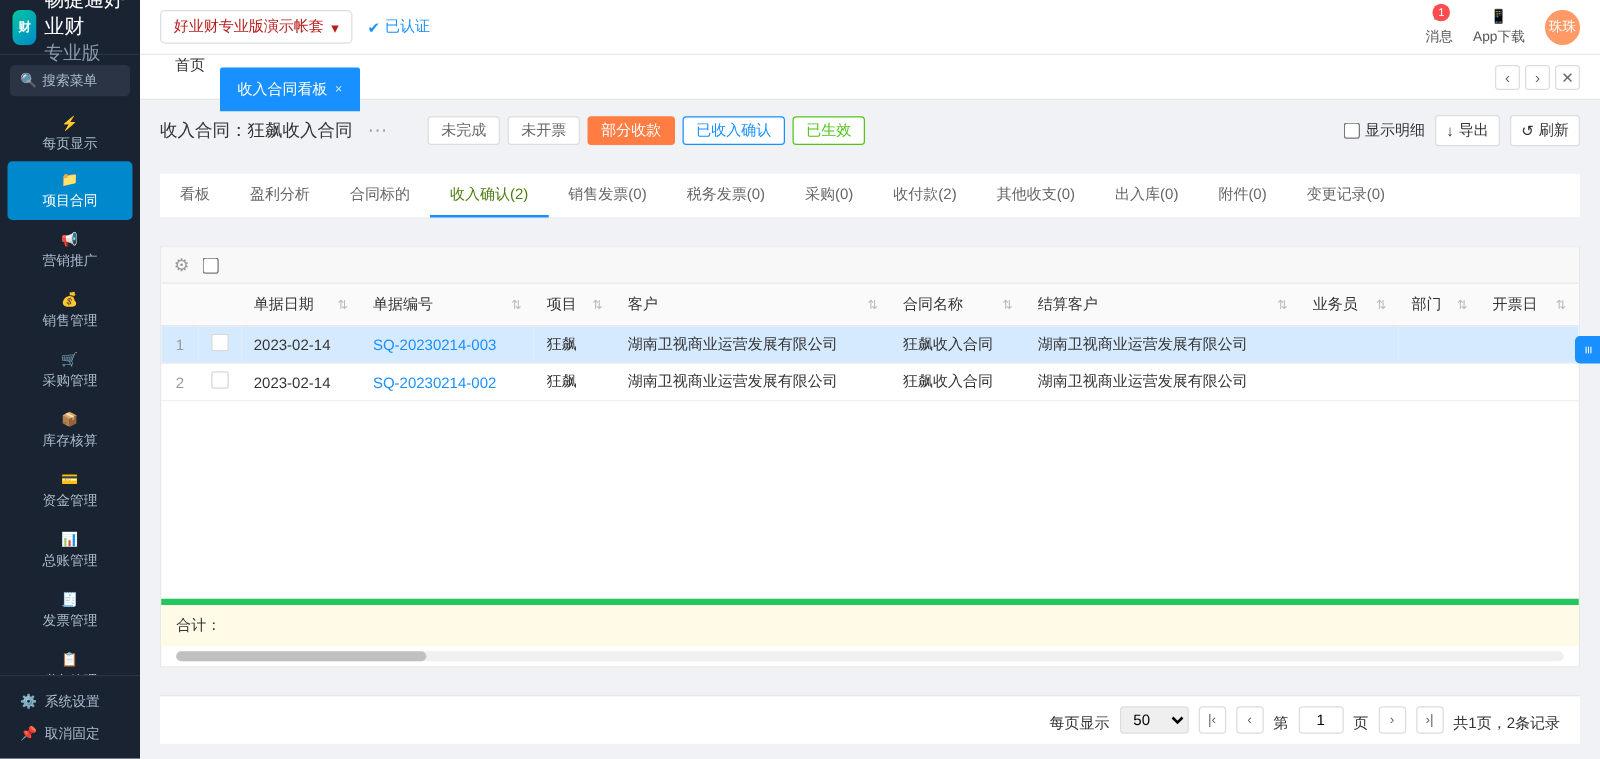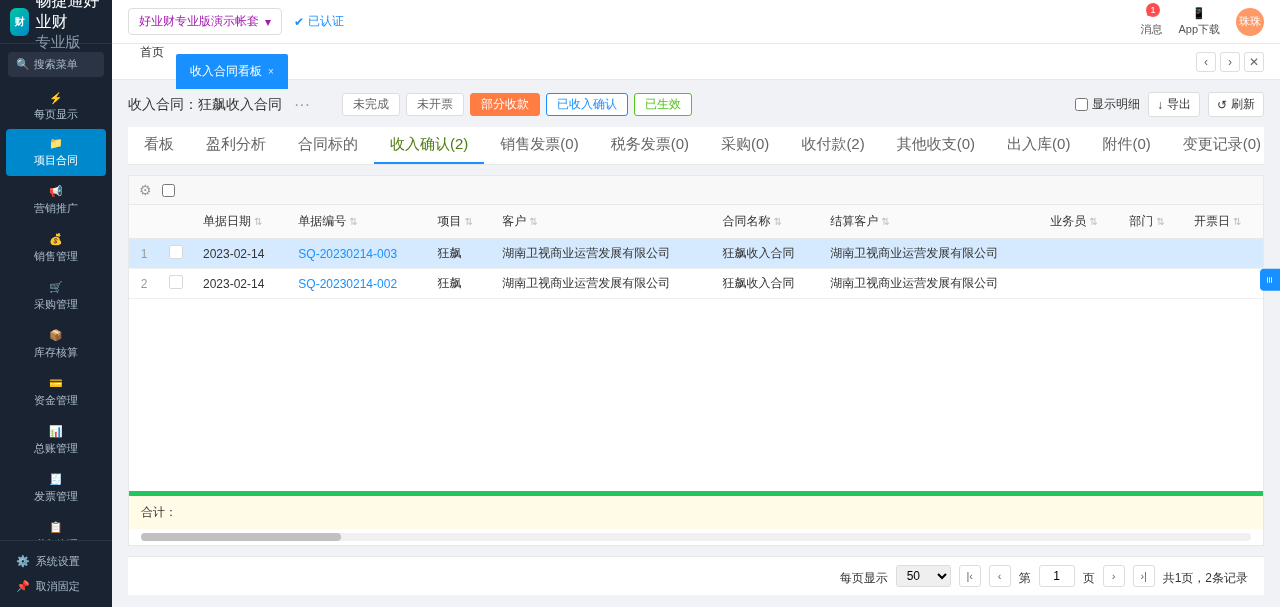--- a/index.html
+++ b/index.html
@@ -20,64 +20,64 @@
     .sidebar-scroll::-webkit-scrollbar { width: 4px; }
     .sidebar-scroll::-webkit-scrollbar-thumb { background: #3a4a5a; }
     .sidebar-bottom { padding: 8px; border-top: 1px solid #2a3444; }
     .sidebar-bottom-item { display: flex; align-items: center; gap: 6px; padding: 5px 8px; color: #aabbcc; font-size: 11px; cursor: pointer; border-radius: 4px; }
 
     
     .main { flex: 1; display: flex; flex-direction: column; overflow: hidden; }
 
     
     .topbar { background: white; height: 44px; display: flex; align-items: center; padding: 0 16px; border-bottom: 1px solid #e8e8e8; gap: 12px; }
-    .topbar-company { display: flex; align-items: center; gap: 6px; font-size: 12px; color: #a21caf; border: 1px solid #ddd; border-radius: 4px; padding: 4px 10px; cursor: pointer; }
+    .topbar-company { display: flex; align-items: center; gap: 6px; font-size: 12px; color: #b91c1c; border: 1px solid #ddd; border-radius: 4px; padding: 4px 10px; cursor: pointer; }
     .topbar-certified { display: flex; align-items: center; gap: 4px; color: #1890ff; font-size: 12px; }
     .topbar-right { margin-left: auto; display: flex; align-items: center; gap: 16px; }
     .topbar-icon-btn { display: flex; flex-direction: column; align-items: center; gap: 2px; cursor: pointer; color: #555; font-size: 11px; position: relative; }
     .badge { position: absolute; top: -4px; right: -4px; background: #ff4d4f; color: white; border-radius: 8px; font-size: 9px; padding: 0 4px; min-width: 14px; height: 14px; display: flex; align-items: center; justify-content: center; }
     .topbar-avatar { width: 28px; height: 28px; background: #ff9966; border-radius: 50%; display: flex; align-items: center; justify-content: center; color: white; font-size: 11px; cursor: pointer; }
 
     
     .tabbar { background: white; padding: 0 16px; border-bottom: 1px solid #e8e8e8; display: flex; align-items: center; gap: 0; height: 36px; }
     .tabbar-home { color: #333; padding: 0 12px; font-size: 12px; cursor: pointer; height: 100%; display: flex; align-items: flex-start; }
     .tab-item { display: flex; align-items: center; gap: 6px; padding: 0 14px; height: 100%; font-size: 12px; cursor: pointer; color: white; background: #1890ff; border-radius: 2px 2px 0 0; margin-top: 20px; }
     .tab-close { font-size: 10px; cursor: pointer; opacity: 0.8; }
     .tab-nav-btns { margin-left: auto; display: flex; gap: 4px; }
     .tab-nav-btn { width: 20px; height: 20px; border: 1px solid #ddd; border-radius: 3px; background: white; cursor: pointer; display: flex; align-items: center; justify-content: center; font-size: 12px; color: #666; }
 
     
-    .content { flex: 1; overflow: auto; padding: 12px 16px; display: flex; flex-direction: column; gap: 10px; }
+    .content { flex: 1; overflow: auto; padding: 12px 16px; display: flex; flex-direction: column; gap: 22px; }
 
     
     .contract-header { display: flex; align-items: center; gap: 12px; }
     .contract-title { font-size: 14px; color: #333; font-weight: 500; }
     .contract-title span { color: #333; }
     .contract-more { color: #999; cursor: pointer; font-size: 16px; }
     .status-tags { display: flex; gap: 6px; margin-left: 20px; }
     .status-tag { padding: 2px 10px; border-radius: 3px; font-size: 12px; cursor: pointer; border: 1px solid #ddd; color: #666; background: white; }
     .status-tag.partial { background: #ff7c43; color: white; border-color: #ff7c43; }
     .status-tag.confirmed { background: white; color: #1890ff; border-color: #1890ff; }
     .status-tag.active { background: white; color: #52c41a; border-color: #52c41a; }
     .header-actions { margin-left: auto; display: flex; align-items: center; gap: 8px; }
     .header-action-btn { display: flex; align-items: center; gap: 4px; padding: 3px 8px; border: 1px solid #ddd; border-radius: 3px; background: white; cursor: pointer; font-size: 12px; color: #333; }
     .show-detail-check { display: flex; align-items: center; gap: 4px; font-size: 12px; color: #333; cursor: pointer; }
 
     
     .detail-tabs { display: flex; border-bottom: 1px solid #e8e8e8; background: white; padding: 0; }
-    .detail-tab { padding: 8px 16px; font-size: 15px; cursor: pointer; color: #666; border-bottom: 2px solid transparent; white-space: nowrap; }
+    .detail-tab { padding: 8px 16px; font-size: 12px; cursor: pointer; color: #666; border-bottom: 2px solid transparent; white-space: nowrap; }
     .detail-tab.active { color: #4d7c0f; border-bottom-color: #1890ff; }
 
     
     .table-container { background: white; flex: 1; display: flex; flex-direction: column; border: 1px solid #e8e8e8; }
     .table-toolbar { padding: 6px 10px; background: #f8f8f8; border-bottom: 1px solid #e8e8e8; display: flex; align-items: center; }
     .table-toolbar .gear-icon { color: #999; cursor: pointer; font-size: 14px; }
     table { width: 100%; border-collapse: collapse; font-size: 12px; }
     thead th { background: #fafafa; border-bottom: 1px solid #e8e8e8; padding: 8px 10px; text-align: left; color: #333; font-weight: normal; white-space: nowrap; position: sticky; top: 0; z-index: 1; }
-    thead th .col-header { display: flex; align-items: center; gap: 3px; }
+    thead th .col-header { display: flex; align-items: center; gap: 3px; justify-content: space-between; }
     thead th .sort-icon { color: #bbb; font-size: 10px; cursor: pointer; }
     tbody tr { border-bottom: 1px solid #f0f0f0; }
     tbody tr.selected { background: #d6eaff; }
     tbody td { padding: 6px 10px; color: #333; white-space: nowrap; }
     tbody td.link { color: #1890ff; cursor: pointer; text-decoration: none; }
     .row-num { color: #999; text-align: center; width: 30px; }
     .row-check { width: 20px; }
     .checkbox { width: 14px; height: 14px; border: 1px solid #d9d9d9; border-radius: 2px; background: white; cursor: pointer; display: inline-block; }
 
     

